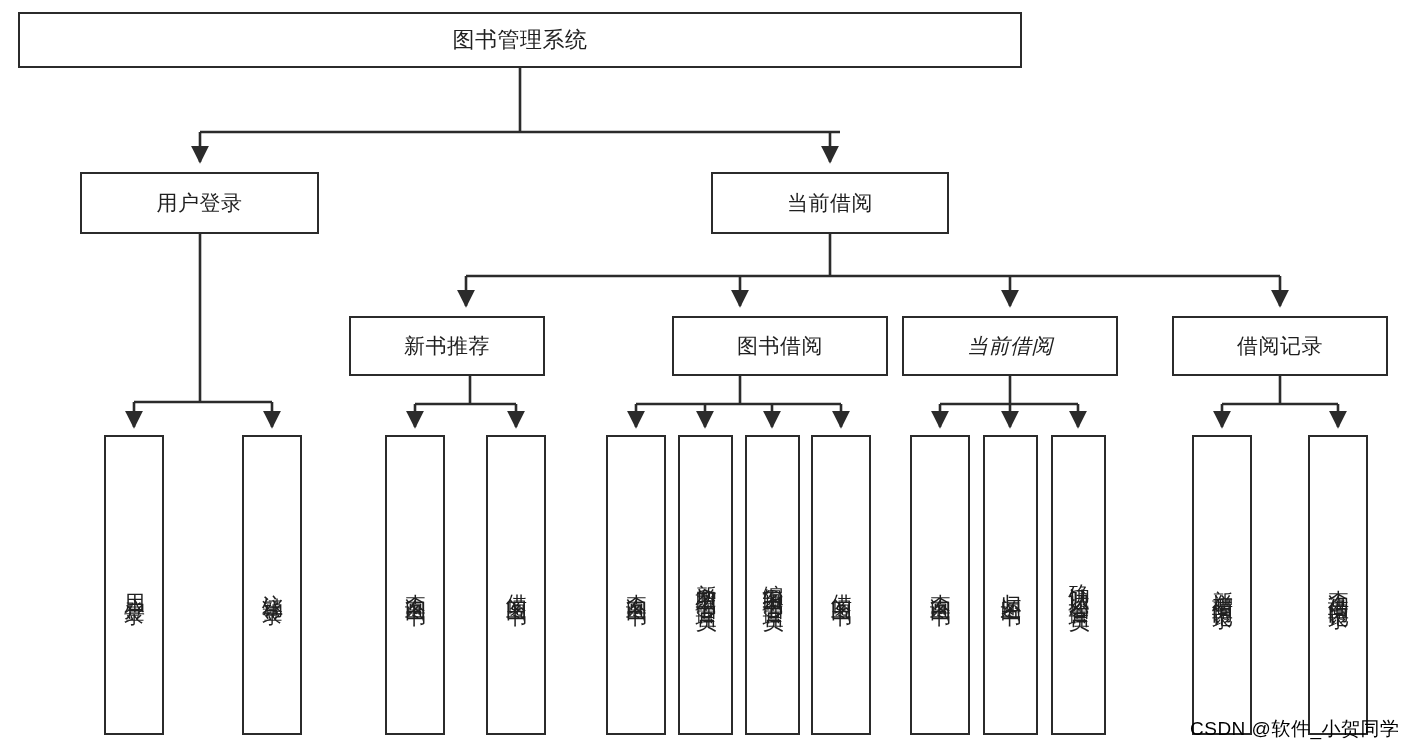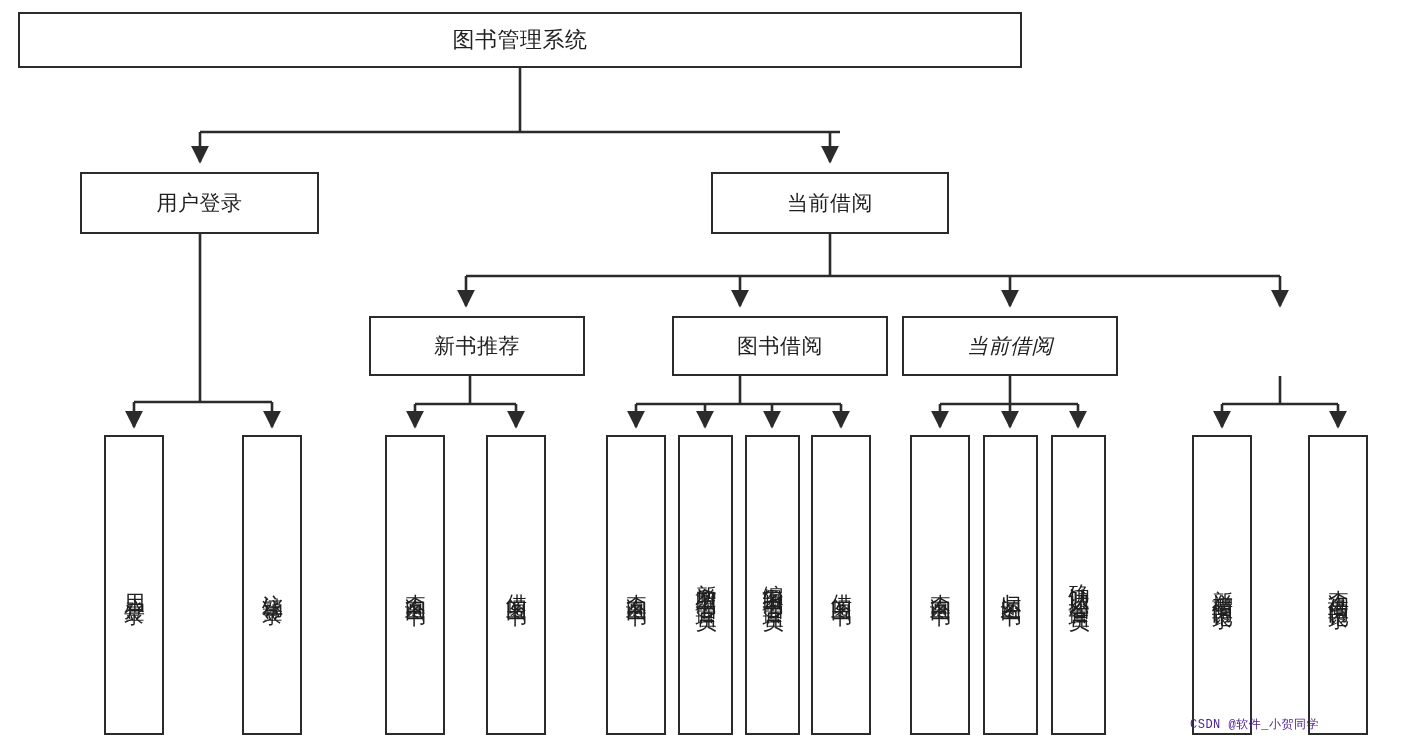--- a/index.html
+++ b/index.html
@@ -55,26 +55,26 @@
   }
   .node.vertical {
     align-items: center;
     justify-content: center;
   }
   .node.root .label {
     font-size: 22px;
   }
   .watermark {
     position: absolute;
-    font-size: 12px;
-    color: #4c1d95;
+    font-size: 19px;
+    color: #000000;
     letter-spacing: 0.5px;
     white-space: nowrap;
     z-index: 5;
-    font-family: Liberation Mono, monospace;
+    font-family: Liberation Sans, sans-serif;
   }
 </style>
 </head>
 <body>
 
 <div id="canvas">
 
   <svg class="connectors" viewBox="0 0 1405 747" xmlns="http://www.w3.org/2000/svg">
     <defs>
       <marker id="arrow" viewBox="0 0 10 10" refX="9" refY="5" markerWidth="7" markerHeight="7" orient="auto-start-reverse">
@@ -130,32 +130,35 @@
   </div>
 
   <div class="node" style="left:80px; top:172px; width:239px; height:62px;">
     <span class="label">用户登录</span>
   </div>
 
   <div class="node" style="left:711px; top:172px; width:238px; height:62px;">
     <span class="label">当前借阅</span>
   </div>
 
-  <div class="node" style="left:369px; top:316px; width:216px; height:60px;">
+  <div class="node" style="left:349px; top:316px; width:196px; height:60px;">
     <span class="label">新书推荐</span>
   </div>
 
   <div class="node" style="left:632px; top:316px; width:216px; height:60px;margin-left:40px;">
     <span class="label">图书借阅</span>
   </div>
 
   <div class="node" style="left:902px; top:316px; width:216px; height:60px;font-style:italic;">
     <span class="label">当前借阅</span>
   </div>
 
+  <div class="node" style="left:1172px; top:316px; width:216px; height:60px;">
+    <span class="label">借阅记录</span>
+  </div>
 
   <div class="node vertical" style="left:104px; top:435px; width:60px; height:300px;">
     <span class="label">用户登录</span>
   </div>
 
   <div class="node vertical" style="left:242px; top:435px; width:60px; height:300px;">
     <span class="label">注销登录</span>
   </div>
 
   <div class="node vertical" style="left:385px; top:435px; width:60px; height:300px;">

